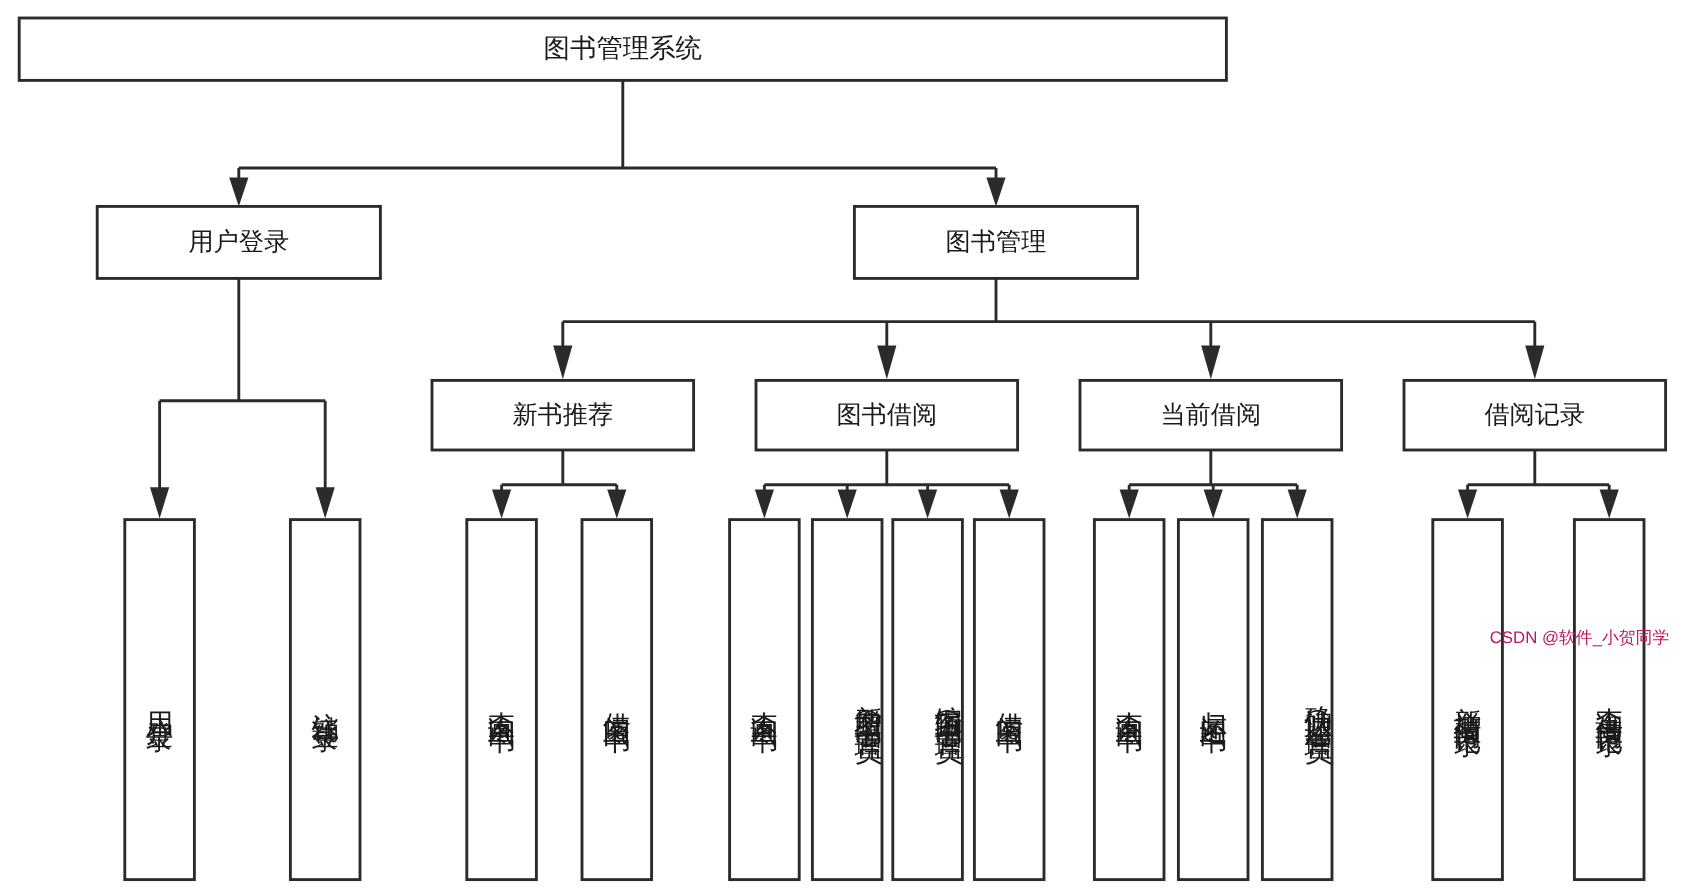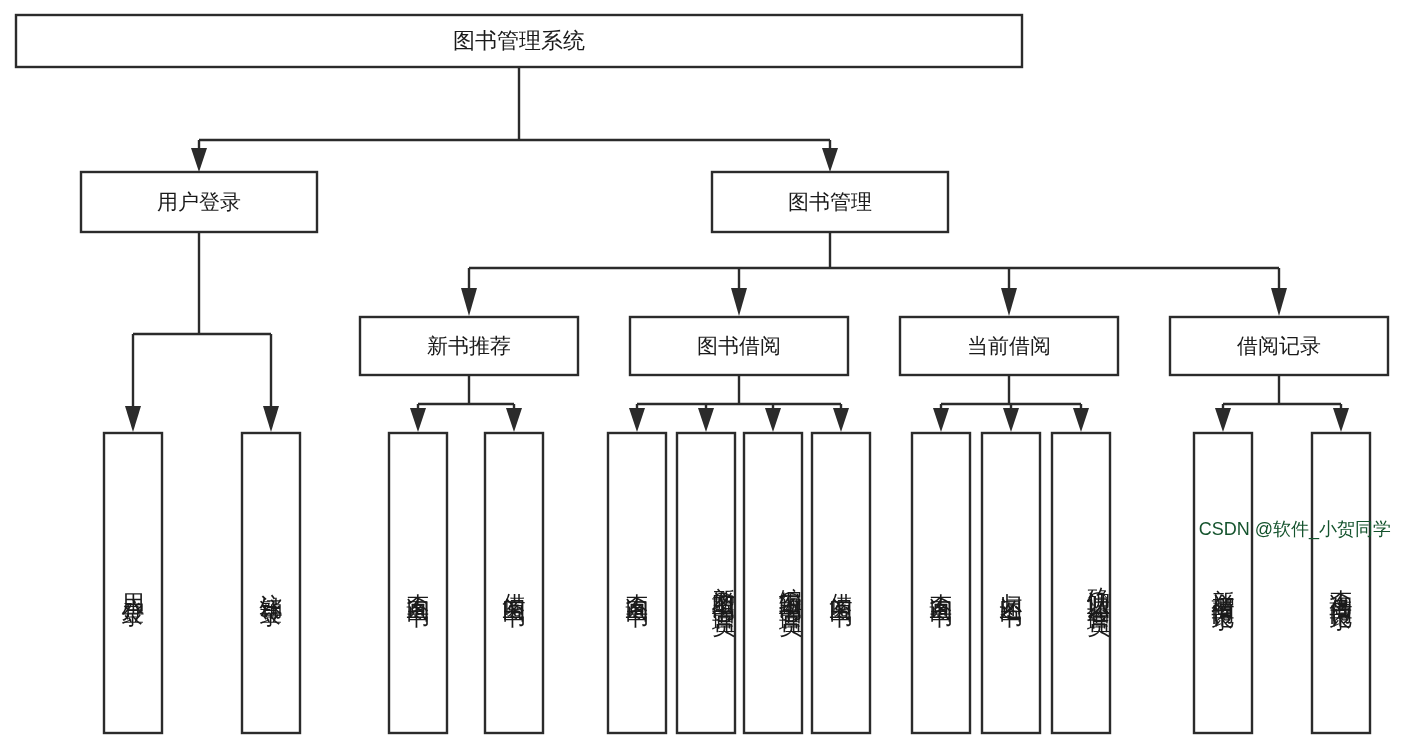--- a/index.html
+++ b/index.html
@@ -67,22 +67,22 @@
     text-align: center;
     white-space: nowrap;
     pointer-events: none;
     user-select: none;
   }
   .watermark {
     position: absolute;
     right: 14px;
     bottom: 6px;
     font-family: "Liberation Sans", "DejaVu Sans", sans-serif;
-    font-size: 18px;
-    color: #14532d;
+    font-size: 14px;
+    color: #be185d;
     white-space: nowrap;
     user-select: none;
   }
 </style>
 </head>
 <body>
 
 <div id="diagram-root">
 
   <svg id="flow" viewBox="0 0 1405 747">

